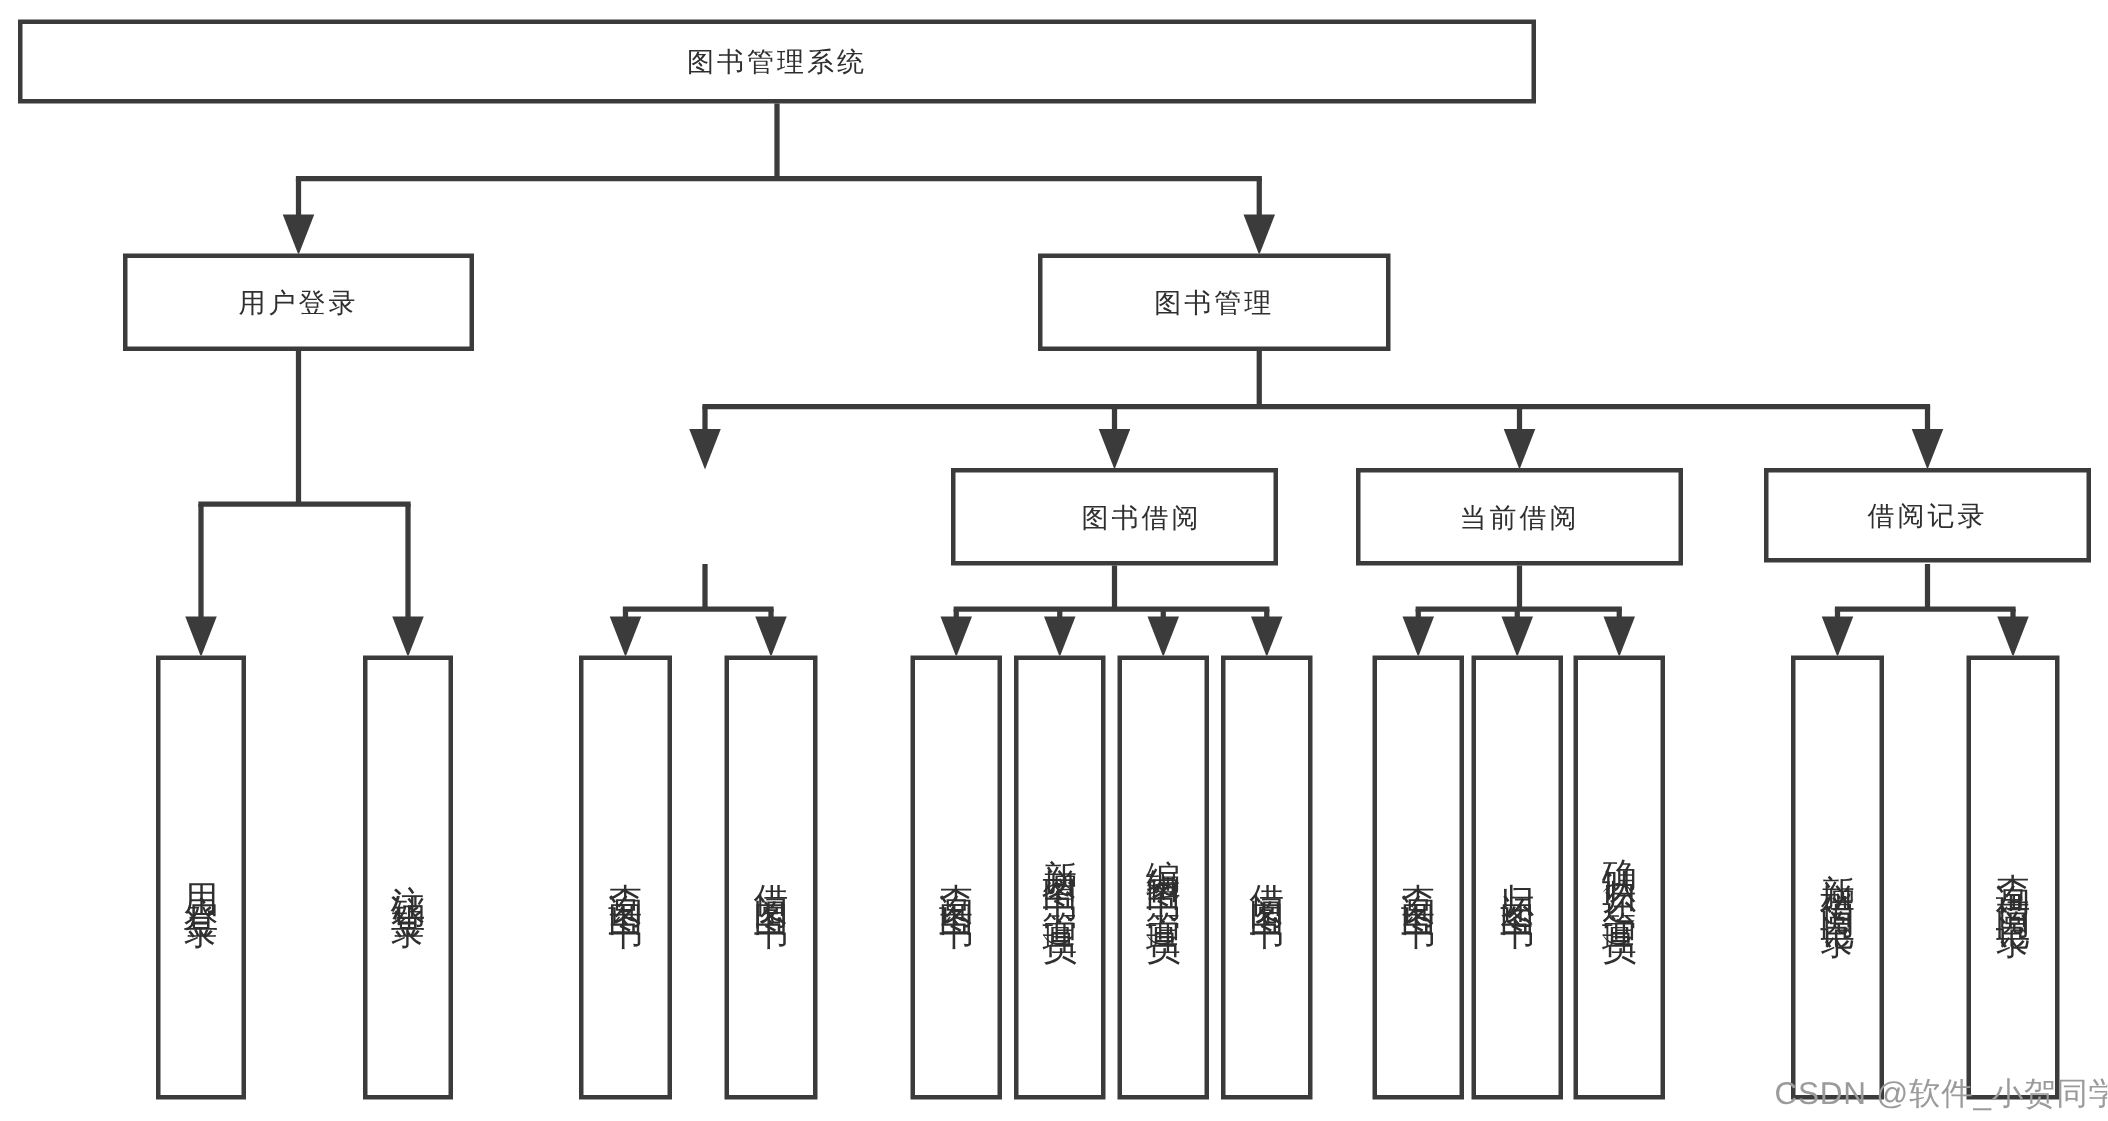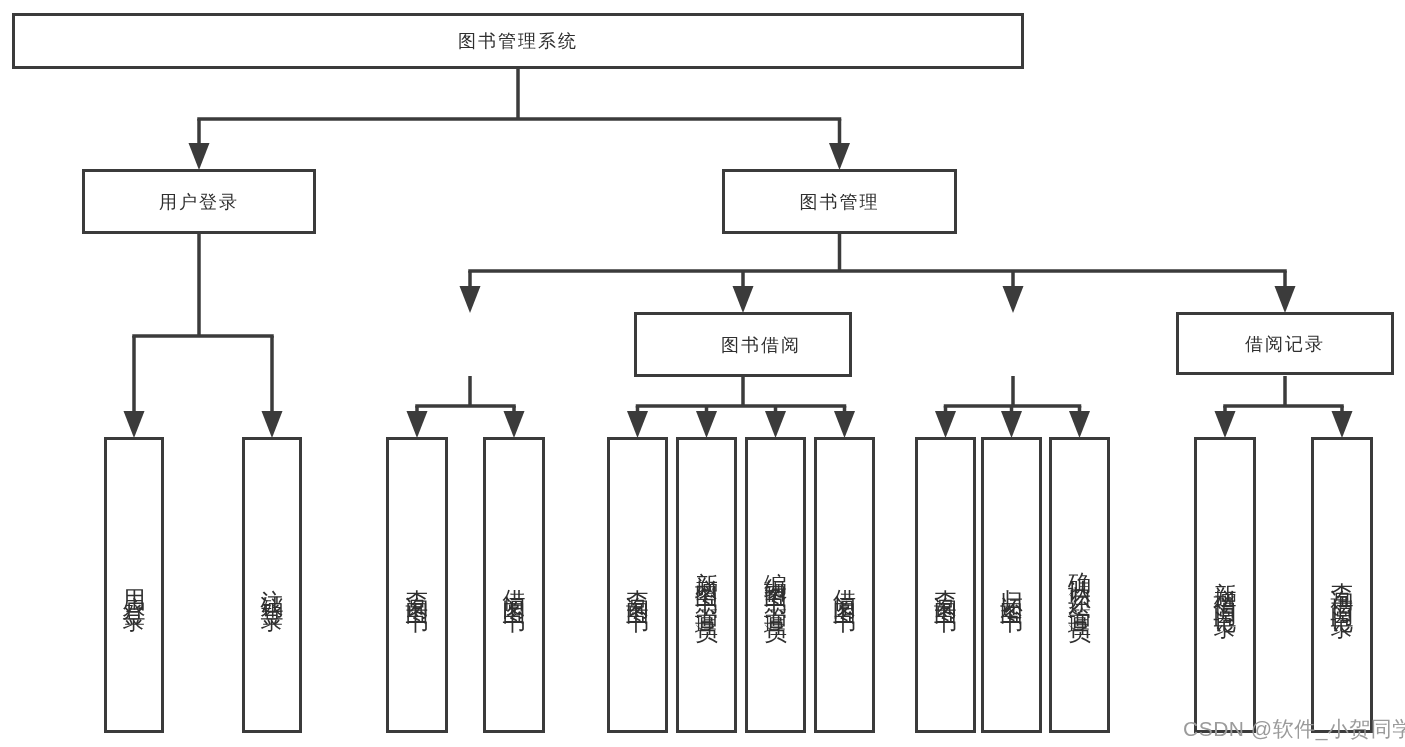--- a/index.html
+++ b/index.html
@@ -106,25 +106,28 @@
       <line x1="1342" y1="406" x2="1342" y2="418" stroke="#3b3b3b" stroke-width="3.5"></line>
       <polygon points="1331.5,411 1352.5,411 1342,438" fill="#3b3b3b"></polygon>
     </svg>
   <div id="nodes" class="layer">
       <div class="node" style="left: 12px; top: 13px; width: 1012px; height: 56px;">
         <span class="label">图书管理系统</span>
       </div>
       <div class="node" style="left: 82px; top: 169px; width: 234px; height: 65px;">
         <span class="label">用户登录</span>
       </div>
-      <div class="node" style="left: 722px; top: 169px; width: 235px; height: 65px;">
+      <div class="node" style="left: 692px; top: 169px; width: 235px; height: 65px;">
         <span class="label">图书管理</span>
       </div>
       <div class="node" style="left: 634px; top: 312px; width: 218px; height: 65px; padding-left: 36px;">
         <span class="label">图书借阅</span>
+      </div>
+      <div class="node" style="left: 904px; top: 312px; width: 218px; height: 65px;">
+        <span class="label">当前借阅</span>
       </div>
       <div class="node" style="left: 1176px; top: 312px; width: 218px; height: 63px;">
         <span class="label">借阅记录</span>
       </div>
       <div class="node vertical" style="left: 104px; top: 437px; width: 60px; height: 296px;">
         <span class="label">用户登录</span>
       </div>
       <div class="node vertical" style="left: 242px; top: 437px; width: 60px; height: 296px;">
         <span class="label">注销登录</span>
       </div>

